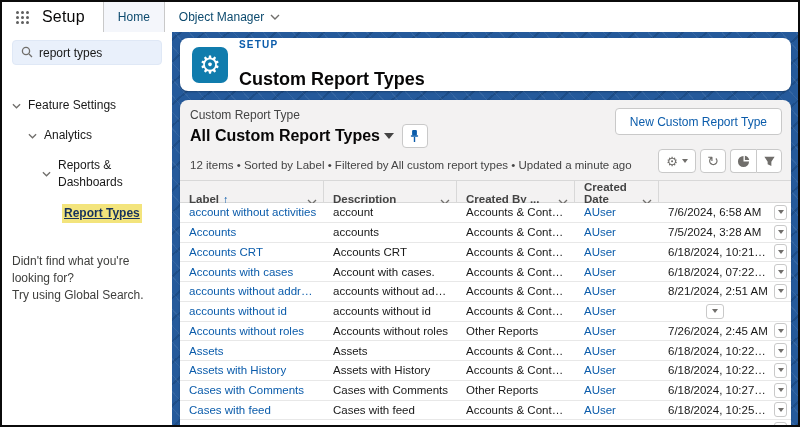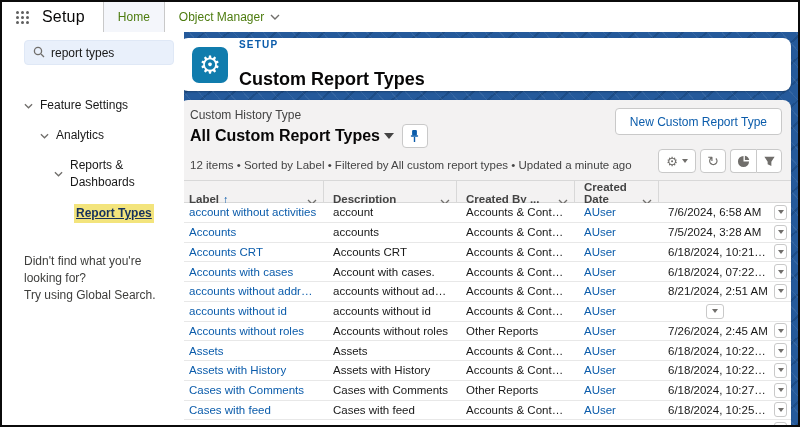--- a/index.html
+++ b/index.html
@@ -4,25 +4,25 @@
 <style>
   * { margin:0; padding:0; box-sizing:border-box; }
   html,body { width:800px; height:427px; }
   body { font-family:"Liberation Sans","DejaVu Sans",sans-serif; color:#181818; background:#fff; }
   .frame { position:relative; width:800px; height:427px; border:2px solid #0b0b0b; overflow:hidden; background:#fff; }
 
   
   .topnav { position:absolute; top:0; left:0; right:0; height:30px; background:#fff; display:flex; align-items:stretch; }
   .waffle-btn { width:40px; display:flex; align-items:center; justify-content:center; cursor:pointer; }
   .app-title { display:flex; align-items:center; font-size:16px; color:#080707; padding-right:18px; letter-spacing:.2px; }
-  .tab { display:flex; align-items:center; gap:6px; padding:0 14px; font-size:12px; color:#4d7c0f; cursor:pointer; }
+  .tab { display:flex; align-items:center; gap:6px; padding:0 14px; font-size:12px; color:#0c4a6e; cursor:pointer; }
   .tab.active { background:#f4f6fb; border-left:1px solid #c9c9c9; border-right:1px solid #c9c9c9; }
 
   
-  .sidebar { position:absolute; top:30px; left:12px; bottom:0; width:170px; background:#fff; z-index:2; }
+  .sidebar { position:absolute; top:30px; left:0; bottom:0; width:170px; background:#fff; z-index:2; }
   .content { position:absolute; top:30px; left:170px; right:0; bottom:0; overflow:hidden;
     background-color:#255a9b;
     background-image:
       repeating-linear-gradient(48deg, rgba(255,255,255,.07) 0 1px, transparent 1px 11px),
       repeating-linear-gradient(-42deg, rgba(6,40,80,.25) 0 2px, transparent 2px 16px);
     display:flex; flex-direction:column; }
 
   
   .searchbox { margin:8px 10px 0 10px; height:25px; background:#e9f0fb; border:1px solid #dfe8f6; border-radius:4px;
     display:flex; align-items:center; gap:6px; padding:0 8px; }
@@ -170,21 +170,21 @@
       <div class="setup-tile">⚙</div>
       <div class="header-texts">
         <div class="eyebrow">SETUP</div>
         <div class="page-title">Custom Report Types</div>
       </div>
     </div>
 
     <div class="list-card">
       <div class="lv-top">
         <div>
-          <div class="entity-label">Custom History Type</div>
+          <div class="entity-label">Custom Report Type</div>
           <div class="view-row">
             <div class="view-name">
               <span>All Custom Report Types</span>
               <span class="caret-down"></span>
             </div>
             <div class="icon-btn pin-btn">
               <svg width="11" height="14" viewBox="0 0 11 14">
                 <rect x="3.1" y="1" width="4.8" height="5.4" rx="1" fill="#0b5cab"></rect>
                 <rect x="1.8" y="6.2" width="7.4" height="1.6" rx="0.8" fill="#0b5cab"></rect>
                 <line x1="5.5" y1="8" x2="5.5" y2="13" stroke="#0b5cab" stroke-width="1.4"></line>

